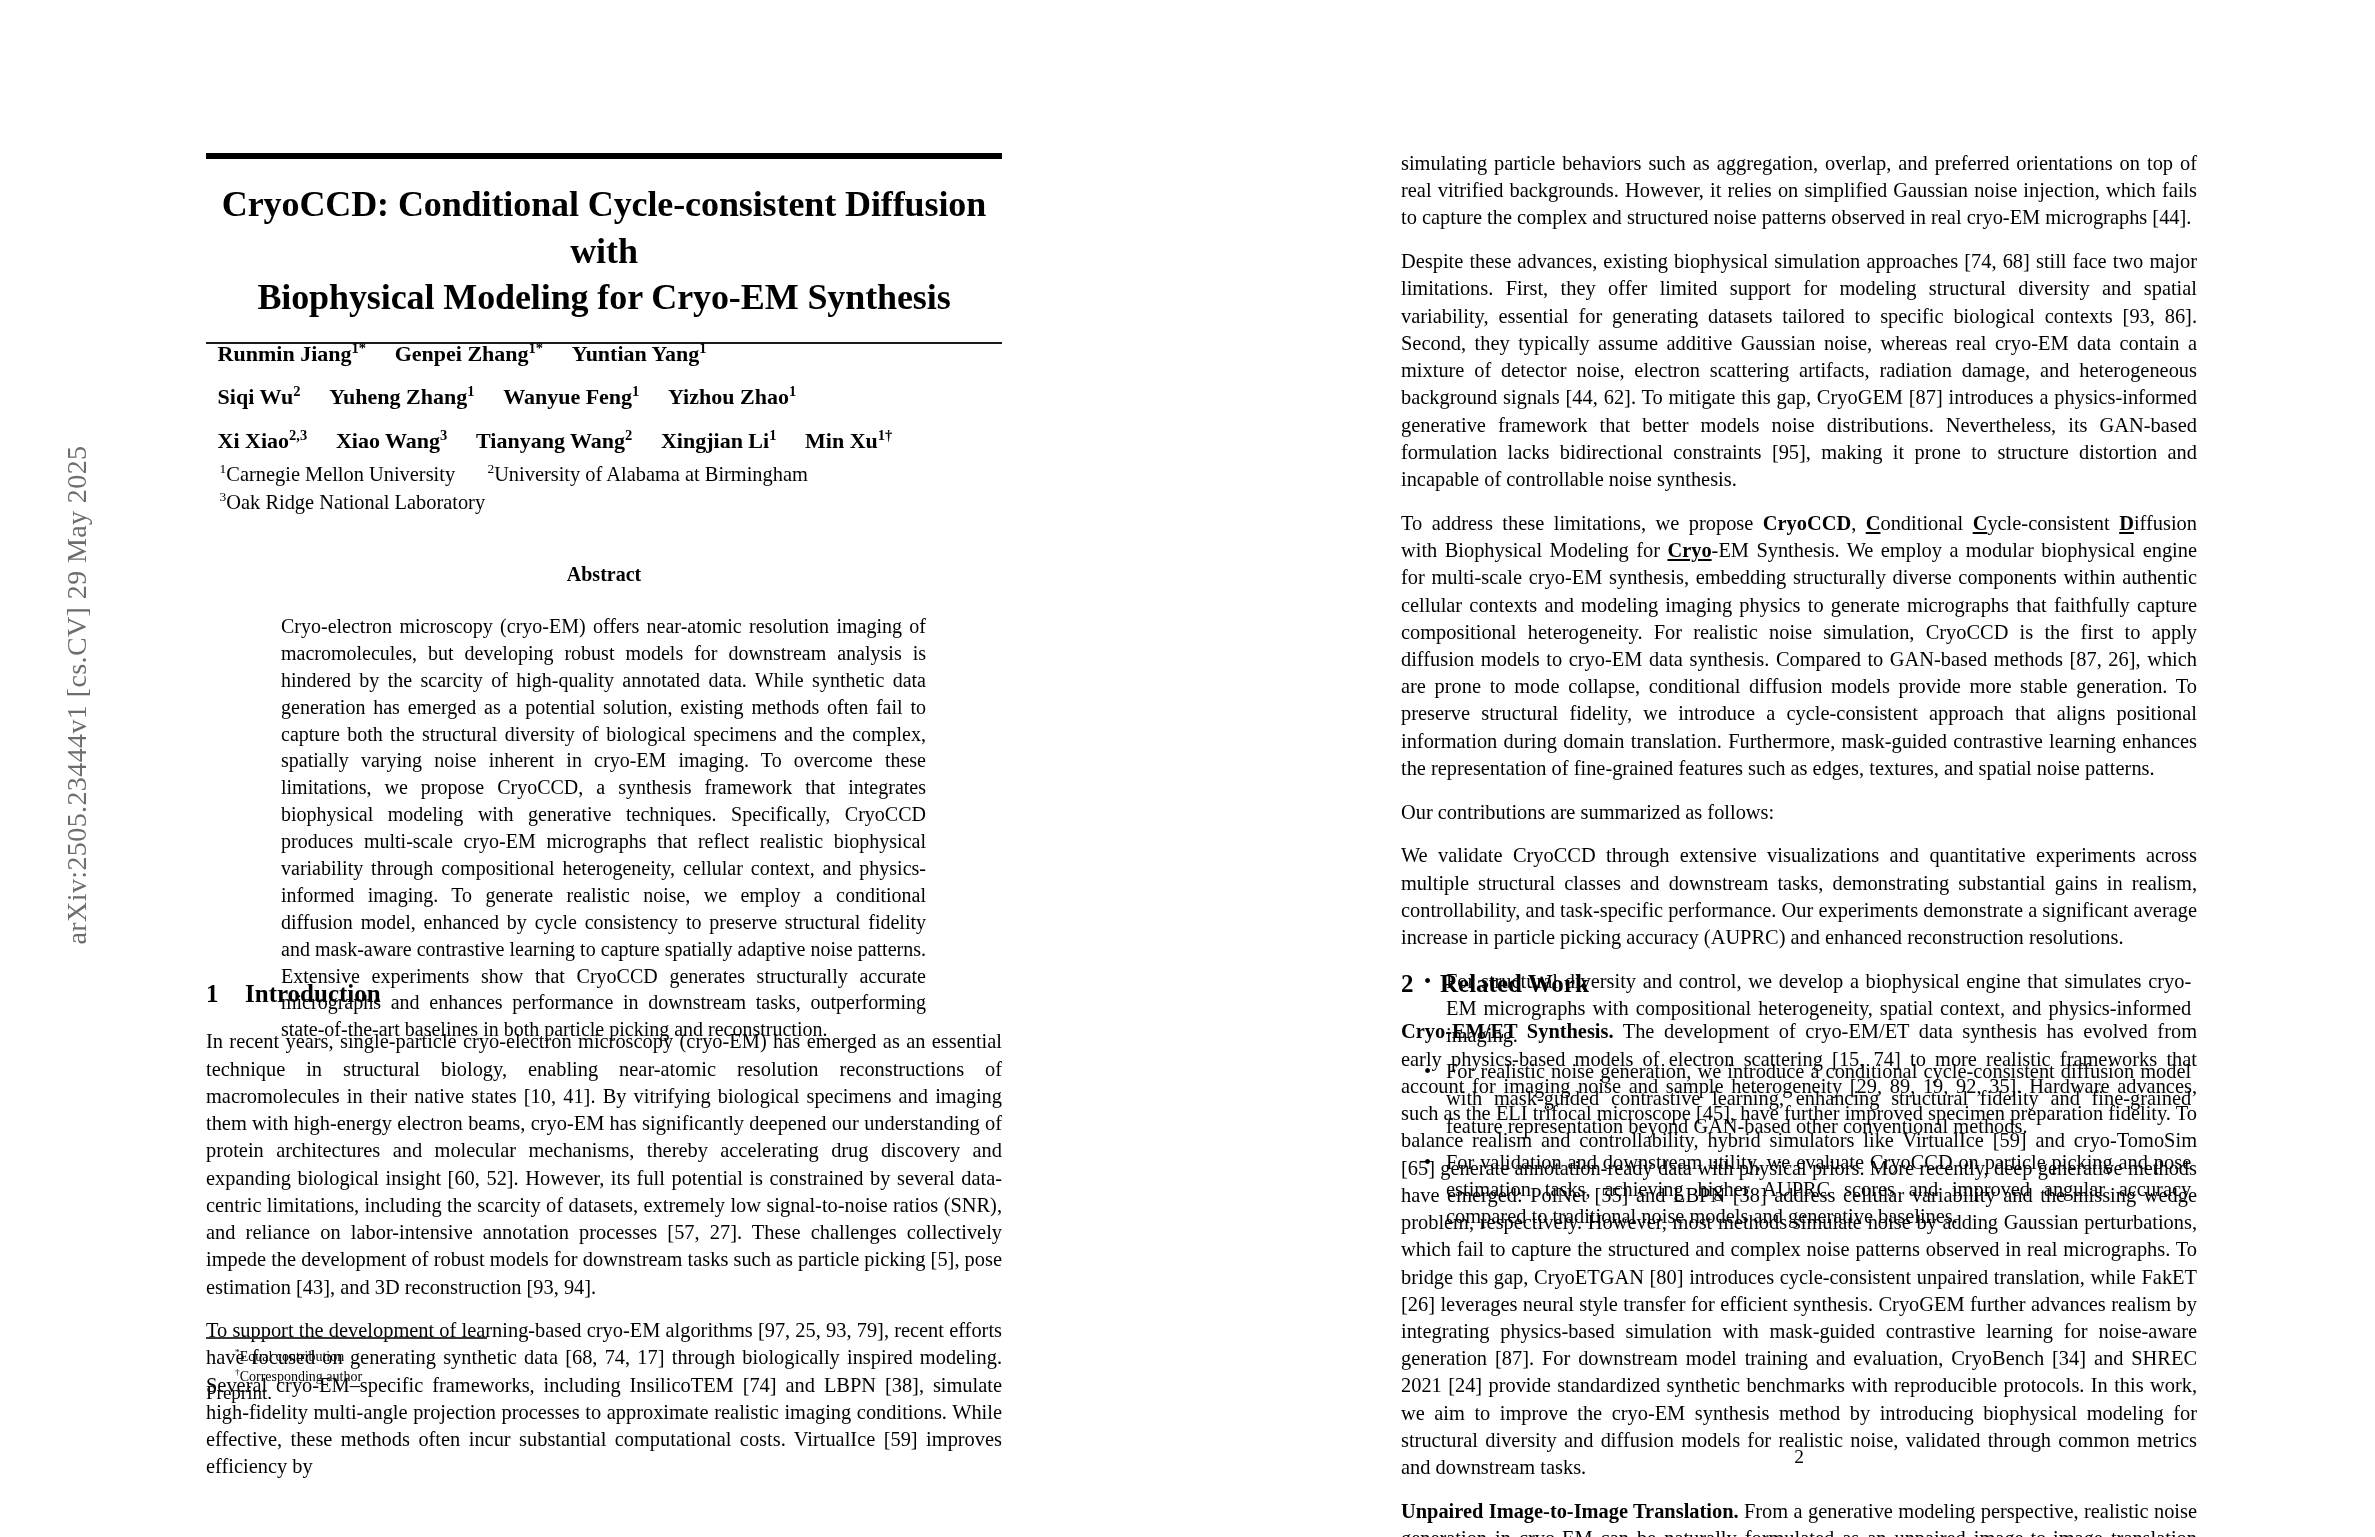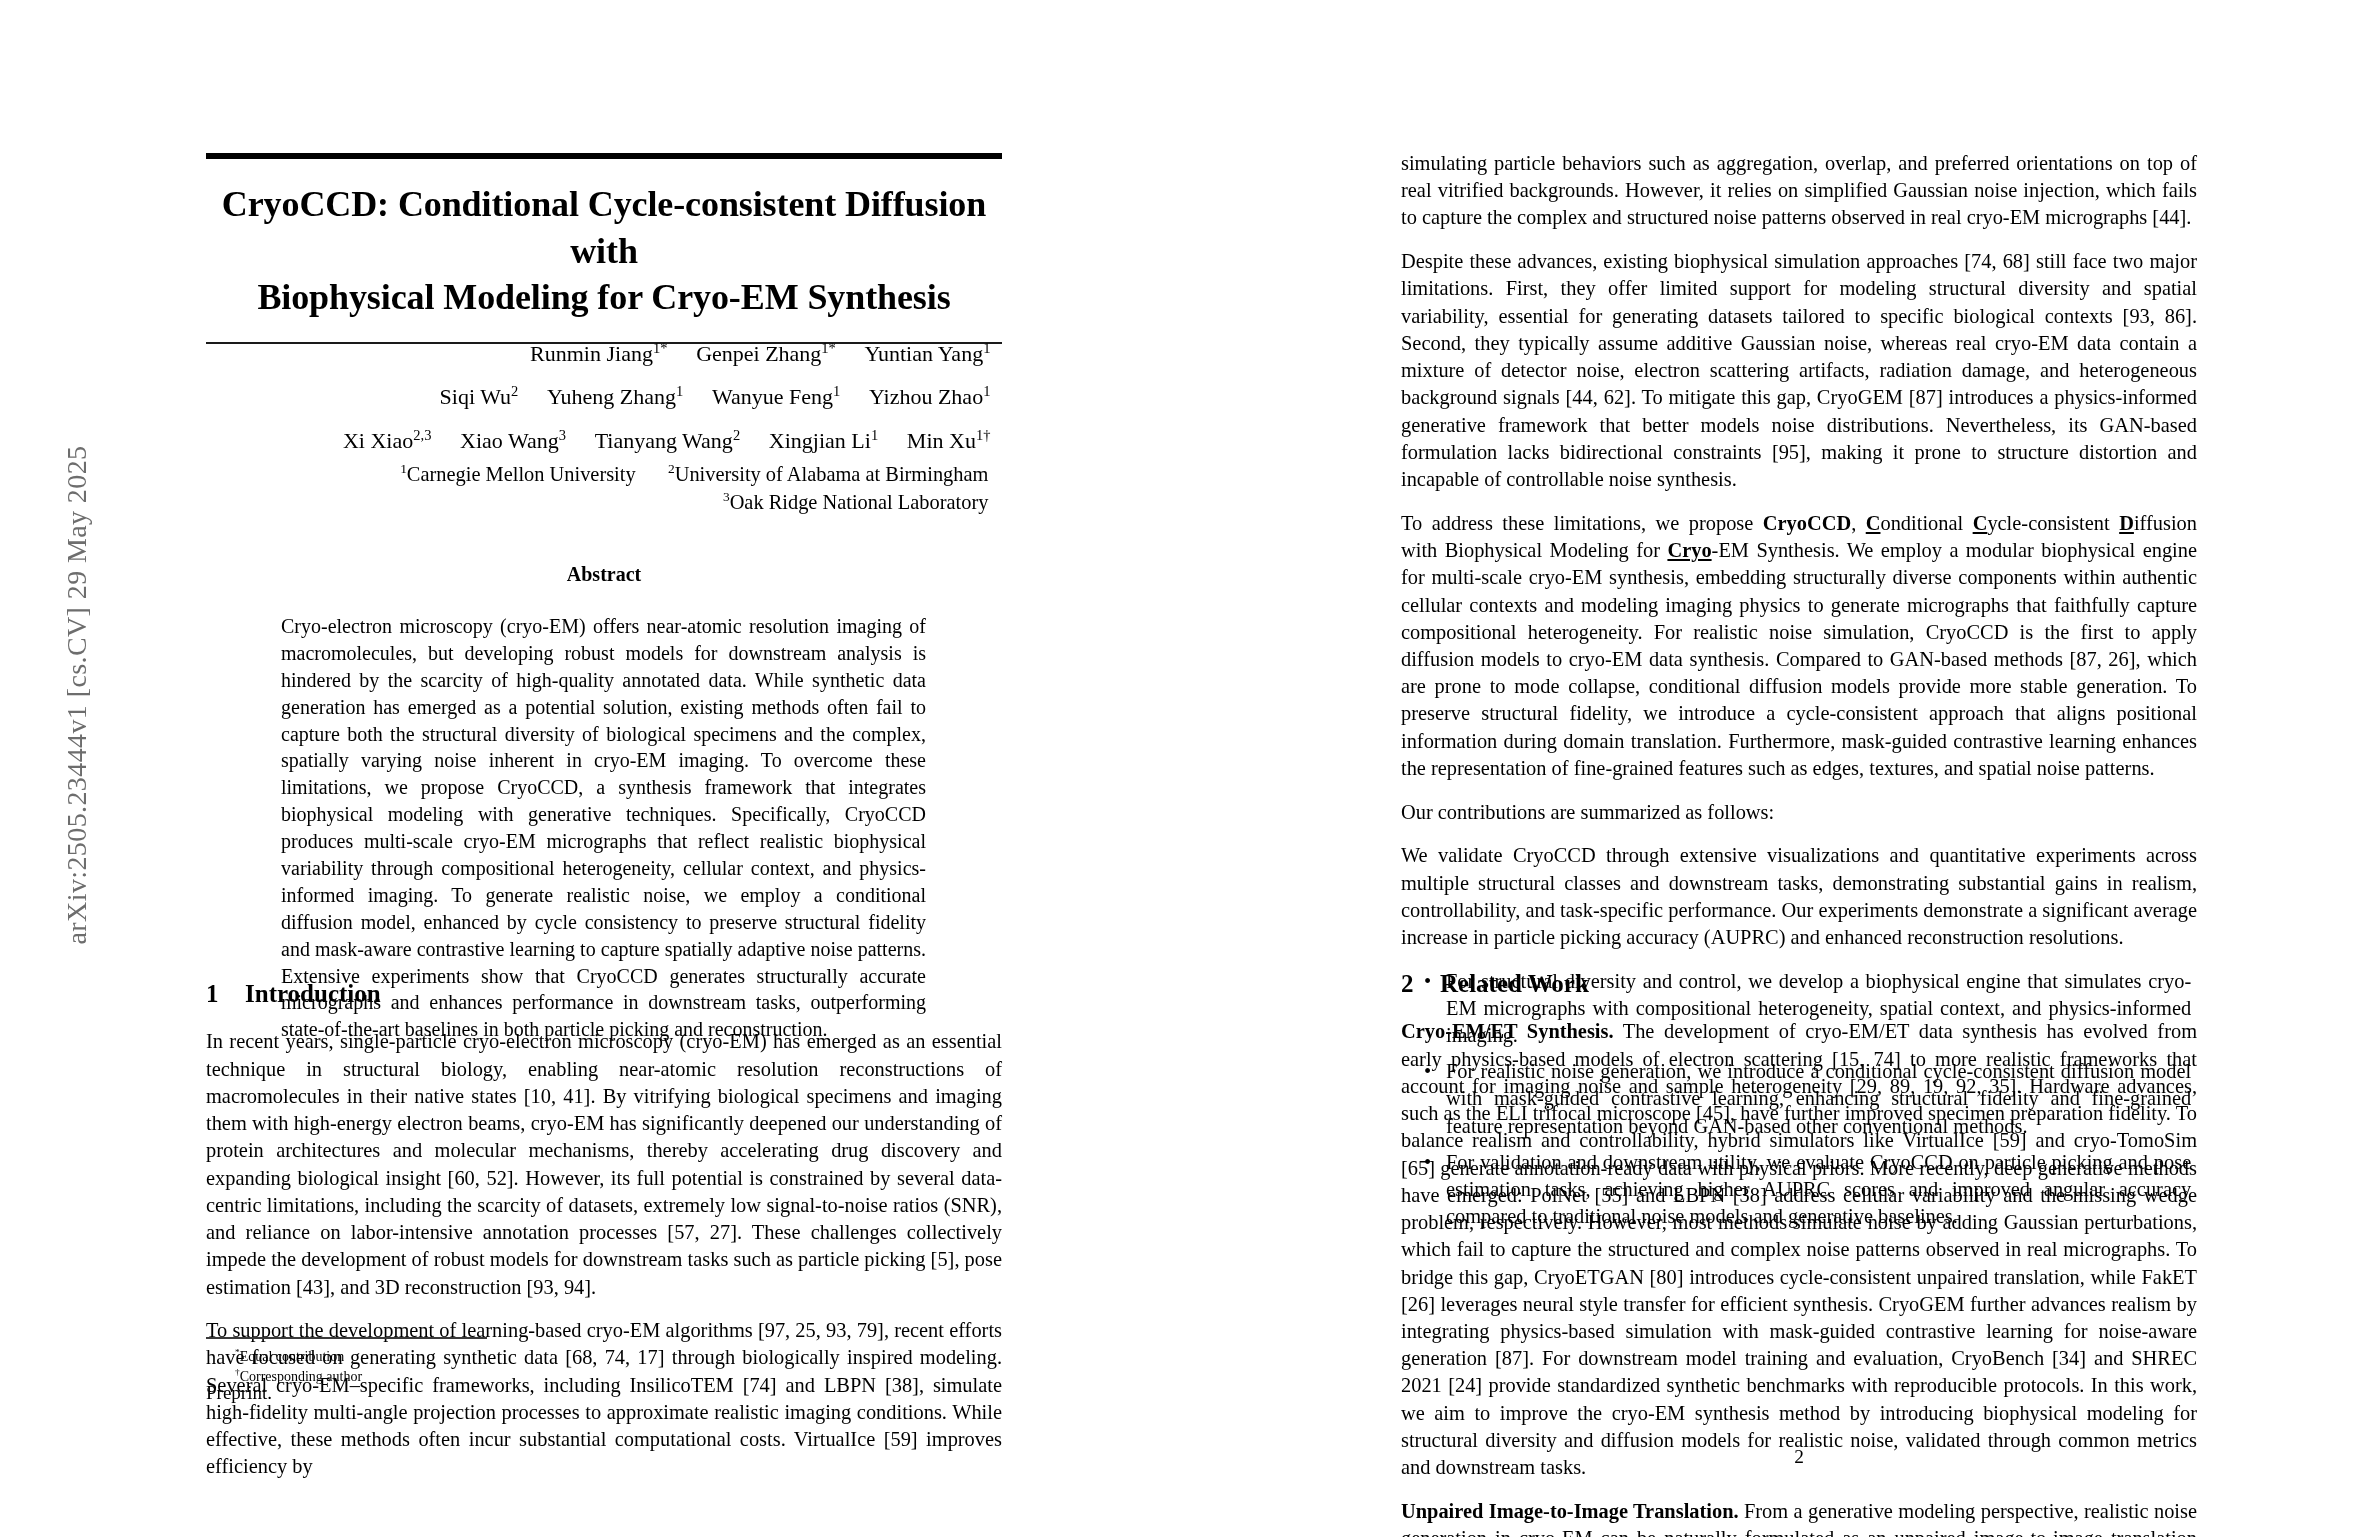--- a/index.html
+++ b/index.html
@@ -74,36 +74,36 @@
     letter-spacing: -0.1px;
   }
   #paper-title .tline { display: block; }
 
   
   #authors {
     position: absolute;
     left: 206px;
     top: 343px;
     width: 796px;
-    text-align: right;
+    text-align: left;
     font-size: 22px;
-    font-weight: normal;
+    font-weight: bold;
     line-height: 1.0;
   }
   #authors .author-line { margin-bottom: 21.3px; white-space: nowrap; }
   #authors .author { margin: 0 11.6px; }
   sup { font-size: 0.66em; vertical-align: super; line-height: 0; font-weight: inherit; }
 
   
   #affiliations {
     position: absolute;
     left: 206px;
     top: 461px;
     width: 796px;
-    text-align: right;
+    text-align: left;
     font-size: 20.4px;
     line-height: 1.35;
     font-weight: normal;
   }
   #affiliations .aff { margin: 0 13.6px; white-space: nowrap; }
 
   
   #abstract-head {
     position: absolute;
     left: 206px;

